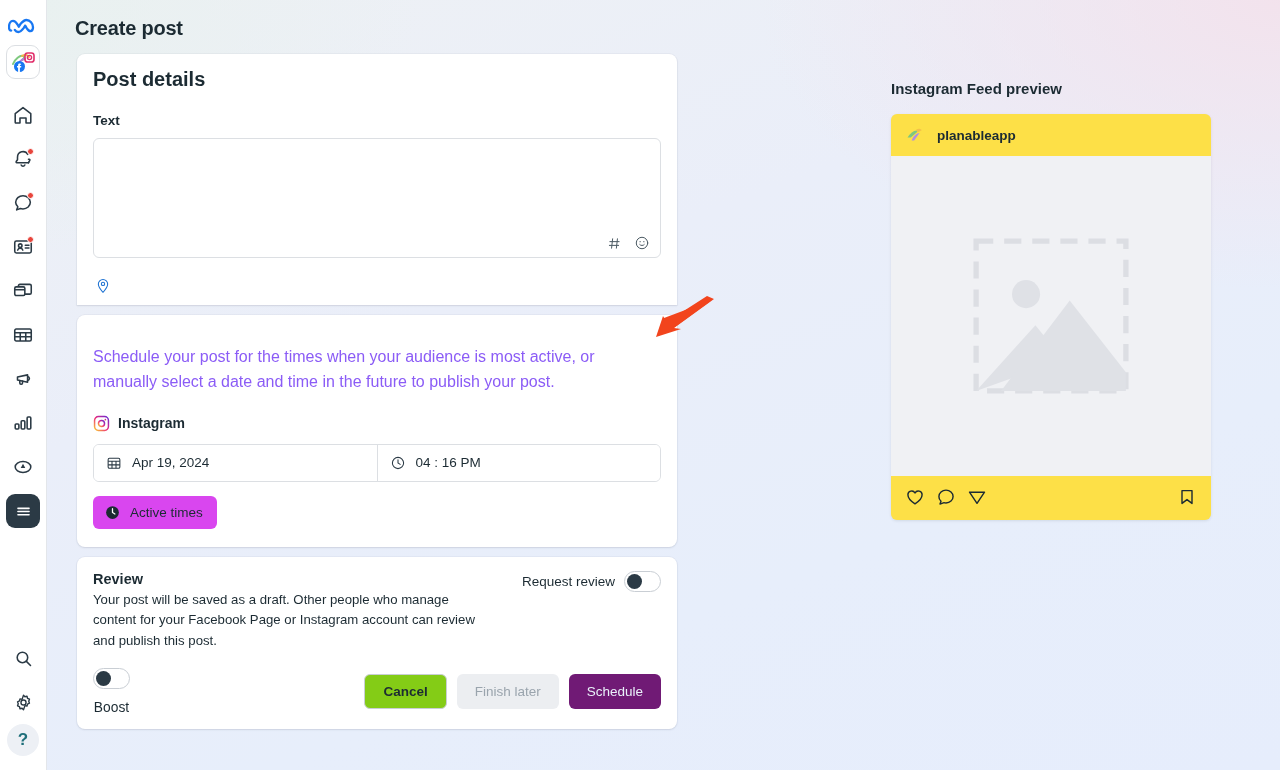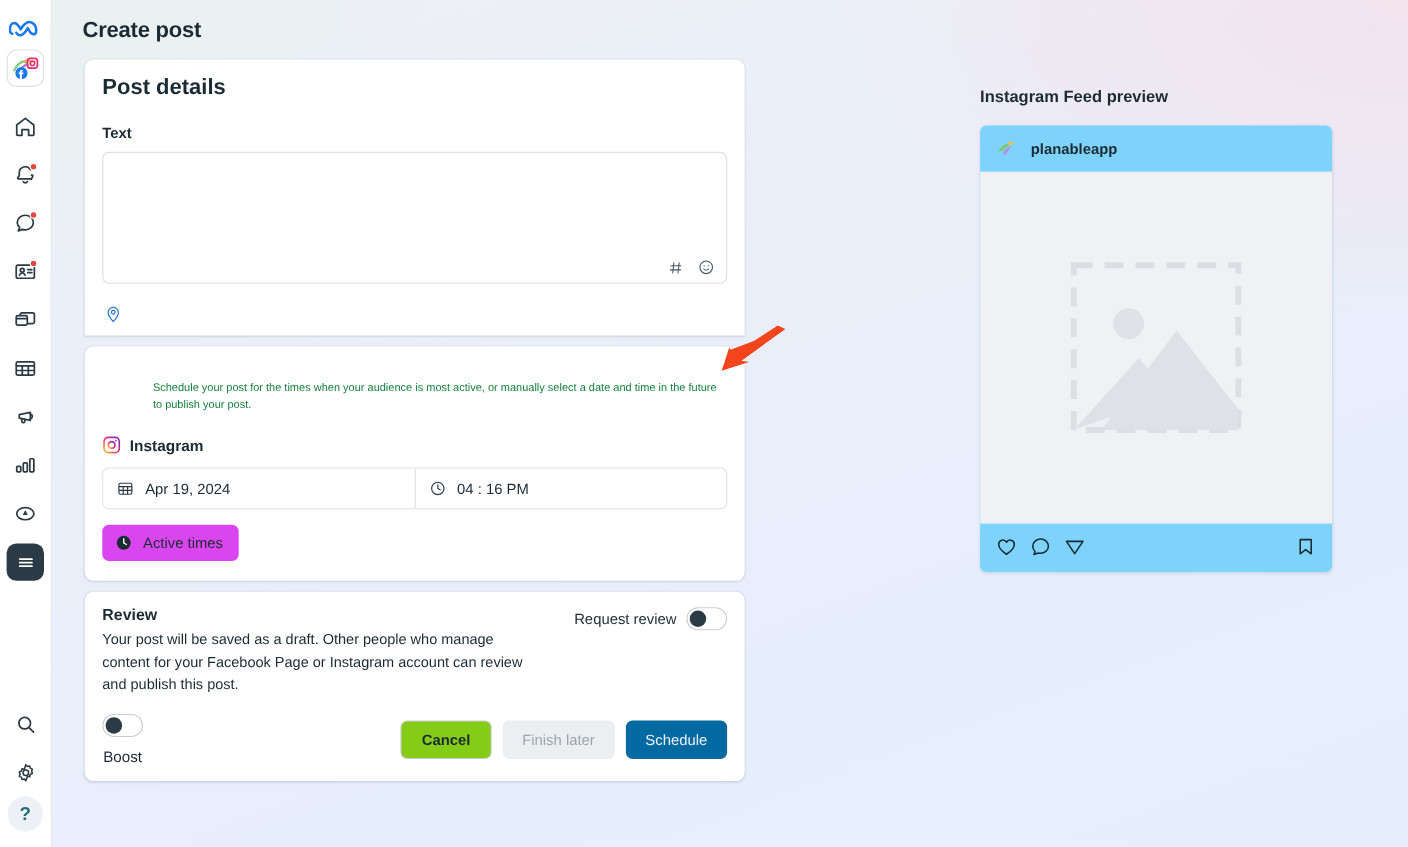--- a/index.html
+++ b/index.html
@@ -100,22 +100,22 @@
   .sw.on::after {
     content: ""; position: absolute; right: 2px; top: 2px;
     width: 17px; height: 17px; border-radius: 50%; background: #fff;
   }
   .sw.off { background: #fff; border: 1px solid #c9ced4; }
   .sw.off::after {
     content: ""; position: absolute; left: 2px; top: 2px;
     width: 15px; height: 15px; border-radius: 50%; background: #2b3a45;
   }
   .sched-desc {
-    margin-top: 14px; font-size: 10px; color: #15803d;
-    line-height: 1.55; max-width: 565px; margin-left: 46px;
+    margin-top: 14px; font-size: 16px; color: #8b5cf6;
+    line-height: 1.55; max-width: 565px;
   }
   .net-row { display: flex; align-items: center; gap: 8px; margin-top: 20px; }
   .net-name { font-size: 14px; font-weight: bold; color: #1c2b33; }
   .dt-row {
     margin-top: 12px; display: flex;
     border: 1px solid #dcdfe3; border-radius: 6px; overflow: hidden;
   }
   .dt-cell {
     flex: 1; display: flex; align-items: center; gap: 10px;
     padding: 10px 12px; font-size: 13.5px; color: #1c2b33;
@@ -142,27 +142,27 @@
   }
   .boost { display: flex; align-items: center; gap: 11px; flex-direction: column; }
   .boost-lbl { font-size: 13.8px; color: #1c2b33; }
   .btns { display: flex; gap: 10px; }
   .btn {
     font-size: 13.5px; border-radius: 6px; padding: 9px 18px;
     cursor: pointer; border: none; font-family: inherit;
   }
   .btn-cancel { background: #84cc16; border: 1px solid #c9ced4; color: #1c2b33; font-weight: bold; }
   .btn-finish { background: #eceef1; color: #9aa4ad; }
-  .btn-schedule { background: #0369a1; color: #e9f1fa; }
+  .btn-schedule { background: #701a75; color: #e9f1fa; }
 
   
   .col-right { position: absolute; left: 891px; top: 80px; width: 320px; }
   .prev-title { font-size: 15px; font-weight: bold; color: #1c2b33; }
   .ig-card {
-    margin-top: 17px; background: #7dd3fc; border-radius: 6px;
+    margin-top: 17px; background: #fde047; border-radius: 6px;
     box-shadow: 0 1px 3px rgba(27,43,55,0.11);
     overflow: hidden;
   }
   .ig-head { display: flex; align-items: center; gap: 12px; padding: 11px 14px; }
   .ig-user { font-size: 13.5px; font-weight: bold; color: #1c2b33; }
   .ig-media {
     height: 320px; background: #f0f1f4;
     display: flex; align-items: center; justify-content: center;
   }
   .ig-actions {

